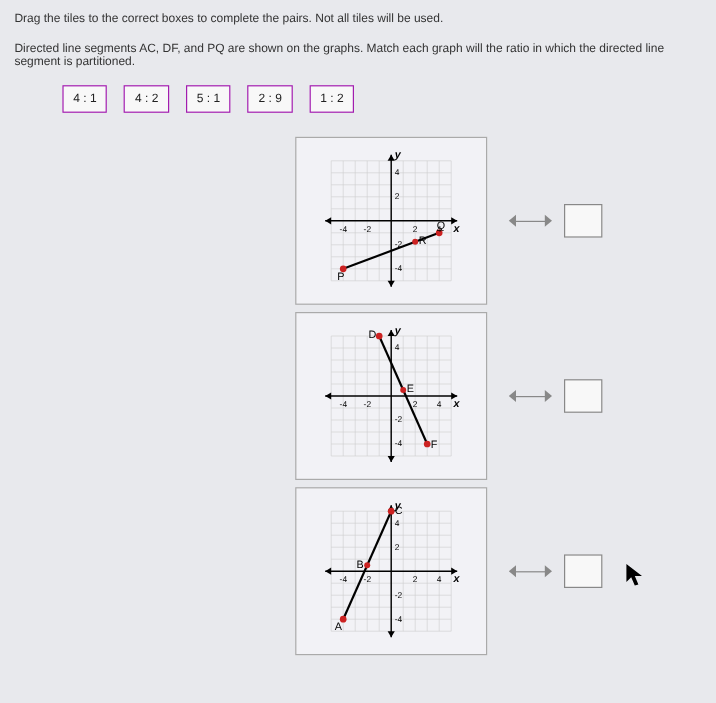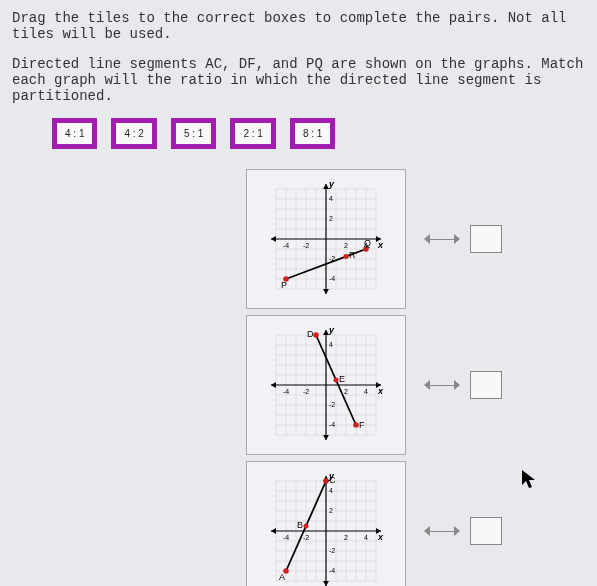--- a/index.html
+++ b/index.html
@@ -11,33 +11,32 @@
       width: 597px;
       height: 586px;
       background: #e8e9ed;
       font-family: Arial, sans-serif;
       font-size: 10px;
       color: #222;
       padding: 10px 12px;
       position: relative;
     }
     .instruction {
-      font-size: 14px;
+      font-size: 10px;
       color: #333;
       margin-bottom: 14px;
-      font-family: Liberation Mono, monospace;
     }
     .tiles-row {
       display: flex;
       gap: 14px;
       margin-left: 40px;
       margin-bottom: 20px;
     }
     .tile {
-      border: 5px solid #a21caf;
+      border: 1px solid #a21caf;
       background: #f8f8f8;
       padding: 5px 8px;
       font-size: 10px;
       min-width: 34px;
       text-align: center;
       cursor: grab;
     }
     .graphs-area {
       display: flex;
       flex-direction: column;
@@ -121,22 +120,22 @@
 </head>
 <body>
 
 <div class="instruction">Drag the tiles to the correct boxes to complete the pairs. Not all tiles will be used.</div>
 <div class="instruction">Directed line segments AC, DF, and PQ are shown on the graphs. Match each graph will the ratio in which the directed line segment is partitioned.</div>
 
 <div class="tiles-row">
   <div class="tile">4 : 1</div>
   <div class="tile">4 : 2</div>
   <div class="tile">5 : 1</div>
-  <div class="tile">2 : 1</div>
-  <div class="tile">8 : 1</div>
+  <div class="tile">2 : 9</div>
+  <div class="tile">1 : 2</div>
 </div>
 
 <div class="graphs-area">
 
   <div class="graph-row">
     <div class="graph-box">
       <svg class="graph-svg" viewBox="-6 -6 12 12">
         <g stroke="#ccc" stroke-width="0.05">
           <line x1="-5" y1="-5" x2="-5" y2="5"></line>
             <line x1="-4" y1="-5" x2="-4" y2="5"></line>

